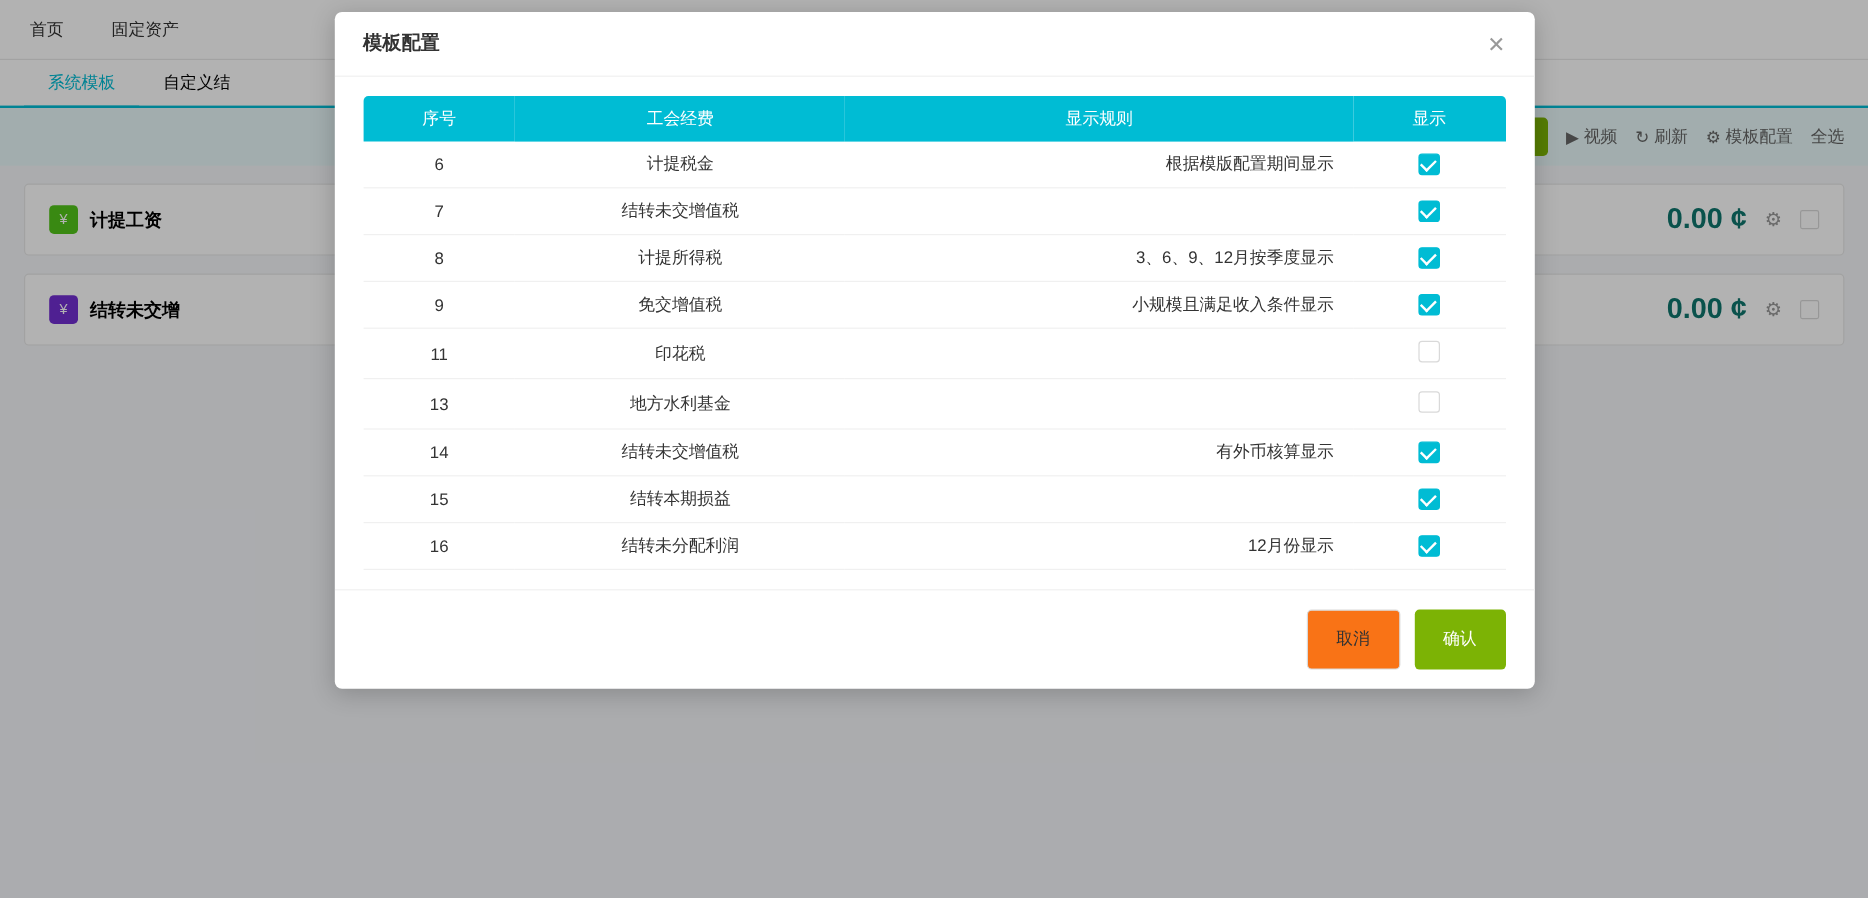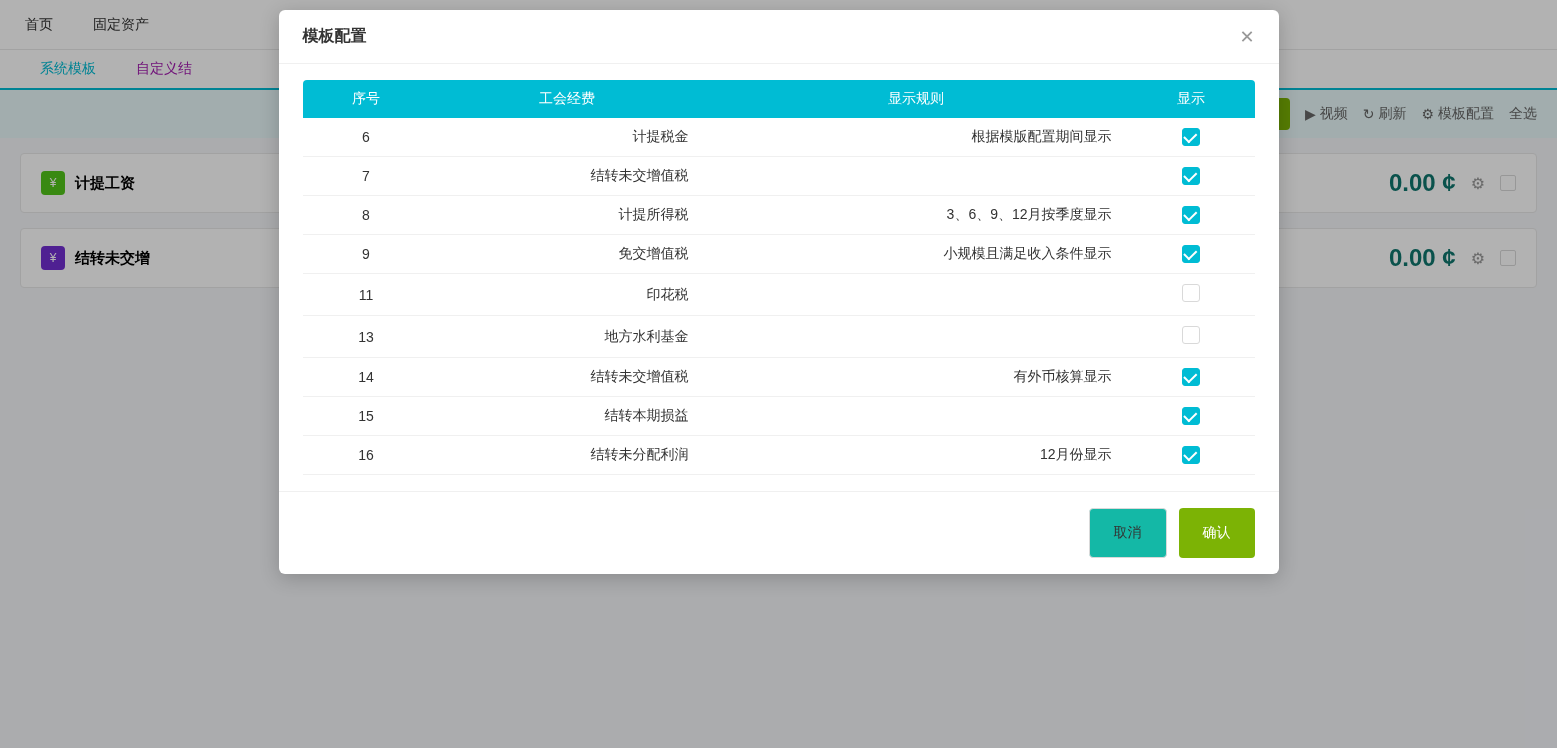--- a/index.html
+++ b/index.html
@@ -43,21 +43,21 @@
     .tab-bar {
       display: flex;
       background: #fff;
       border-bottom: 2px solid #00bcd4;
       padding: 0 20px;
     }
     .tab-item {
       padding: 10px 20px;
       font-size: 14px;
       cursor: pointer;
-      color: #a21caf;
+      color: #000000;
     }
     .tab-item.active {
       color: #00bcd4;
       border-bottom: 2px solid #00bcd4;
       margin-bottom: -2px;
       text-align: right;
     }
 
     
     .toolbar {
@@ -201,21 +201,21 @@
     .config-table thead tr th:last-child { border-radius: 0 4px 0 0; }
     .config-table tbody tr {
       border-bottom: 1px solid #f0f0f0;
     }
     .config-table tbody td {
       padding: 10px 16px;
       text-align: center;
       font-size: 14px;
       color: #333;
     }
-    .config-table tbody td:nth-child(2) { text-align: right; }
+    .config-table tbody td:nth-child(2) { text-align: center; }
     .config-table tbody td:nth-child(3) { text-align: right; }
 
     
     .cb-checked {
       width: 18px; height: 18px;
       background: #00bcd4;
       border: 1px solid #00bcd4;
       border-radius: 3px;
       display: inline-flex;
       align-items: center;
@@ -248,21 +248,21 @@
     .modal-footer {
       display: flex;
       justify-content: flex-end;
       gap: 12px;
       padding: 16px 24px;
       border-top: 1px solid #f0f0f0;
     }
     .btn-cancel {
       padding: 8px 24px;
       border: 1px solid #d9d9d9;
-      background: #14b8a6;
+      background: #f97316;
       border-radius: 4px;
       font-size: 14px;
       cursor: pointer;
       color: #333;
     }
     .btn-confirm {
       padding: 16px 24px;
       border: none;
       background: #7cb305;
       color: #fff;

